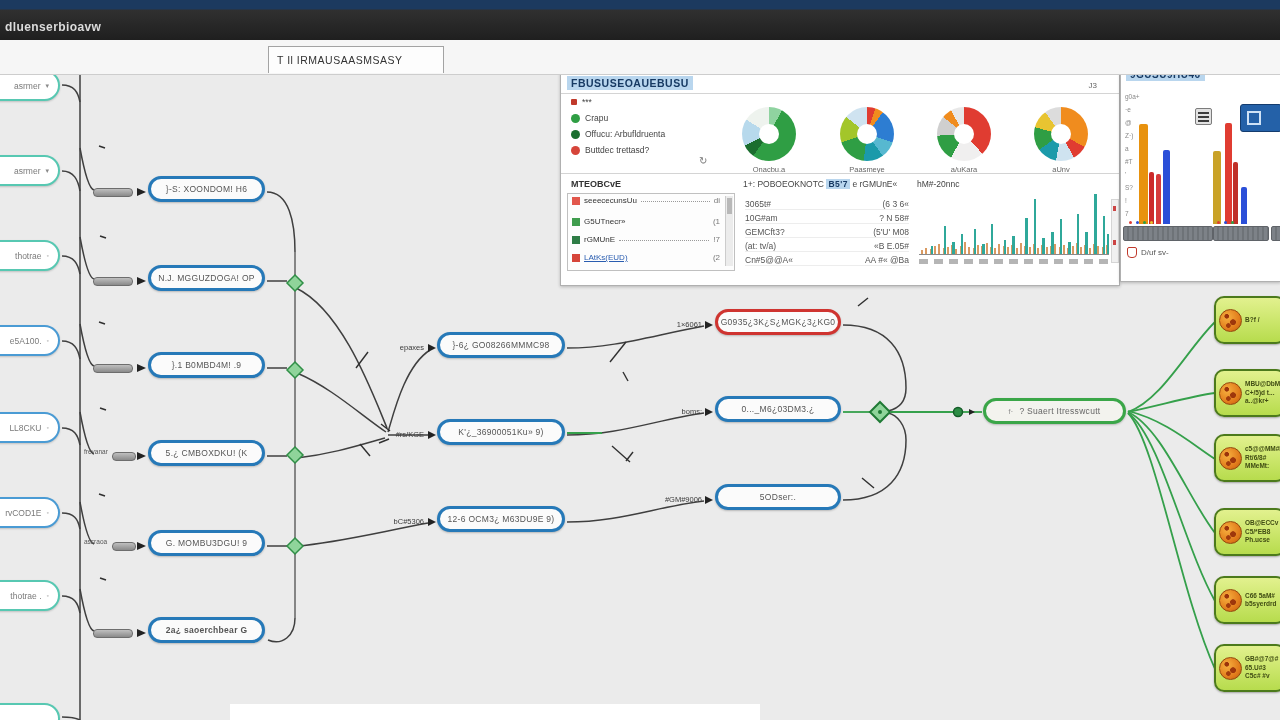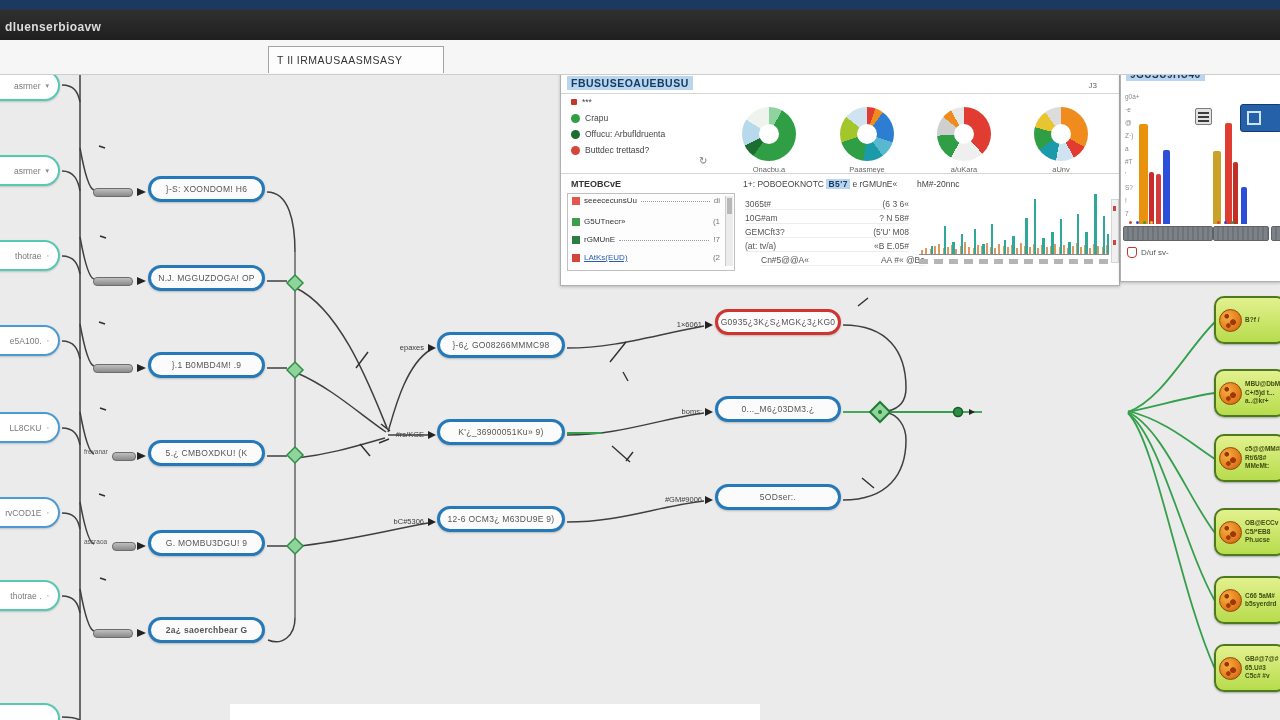--- a/index.html
+++ b/index.html
@@ -221,20 +221,24 @@
     <div class="entry-label" style="left: 340px; top: 430px;">#rs/KGE</div>
     <div class="n2" style="left: 437px; top: 419px; width: 128px;">K'¿_36900051Ku» 9)</div>
     <div class="entry-label" style="left: 340px; top: 517px;">bC#5306</div>
     <div class="n2" style="left: 437px; top: 506px; width: 128px;">12-6 OCM3¿ M63DU9E 9)</div>
     <div class="entry-label" style="left: 618px; top: 320px;">1×6061</div>
     <div class="n2 red" style="left: 715px; top: 309px; width: 126px;">G0935¿3K¿S¿MGK¿3¿KG0</div>
     <div class="entry-label" style="left: 618px; top: 407px;">boms:</div>
     <div class="n2 " style="left: 715px; top: 396px; width: 126px;">0..._M6¿03DM3.¿</div>
     <div class="entry-label" style="left: 618px; top: 495px;">#GM#9006</div>
     <div class="n2 " style="left: 715px; top: 484px; width: 126px;">5ODser:.</div>
+    <div class="n2 hub" style="left: 983px; top: 398px; width: 143px;">
+      <div style="font-size: 7px; margin-right: 6px; color: rgb(136, 136, 136);">f·</div>
+      <div>? Suaert Itresswcutt</div>
+    </div>
     <div class="gbox" style="top: 296px;">
       <div class="globe"></div>
       <div class="txt">
         <div>B?f /</div>
       </div>
     </div>
     <div class="gbox" style="top: 369px;">
       <div class="globe"></div>
       <div class="txt">
         <div>MBU@DbM</div>
@@ -363,21 +367,21 @@
         <div>? N 58#</div>
       </div>
       <div class="trow" style="left: 184px; top: 158px;">
         <div>GEMCft3?</div>
         <div>(5'U' M08</div>
       </div>
       <div class="trow" style="left: 184px; top: 172px;">
         <div>(at: tv/a)</div>
         <div>«B E.05#</div>
       </div>
-      <div class="trow" style="left: 200px; top: 186px;">
+      <div class="trow" style="left: 184px; top: 186px;">
         <div>Cn#5@@A«</div>
         <div>AA #« @Ba</div>
       </div>
     </div>
   <div class="abs" style="left:356px;top:110px;font-size:8.5px;color:#444">hM#-20nnc</div>
   <div id="spark-plot" class="abs" style="left:358px;top:127px;width:190px;height:58px;border-bottom:1.5px solid #8a8a8a">
       <div style="position: absolute; left: 2px; bottom: 0px; width: 2px; height: 4px; background: rgb(217, 154, 98);"></div>
       <div style="position: absolute; left: 6.3px; bottom: 0px; width: 2px; height: 6px; background: rgb(217, 154, 98);"></div>
       <div style="position: absolute; left: 10.6px; bottom: 0px; width: 2px; height: 5px; background: rgb(217, 154, 98);"></div>
       <div style="position: absolute; left: 11.6px; bottom: 0px; width: 2.5px; height: 8px; background: rgb(47, 168, 154);"></div>

